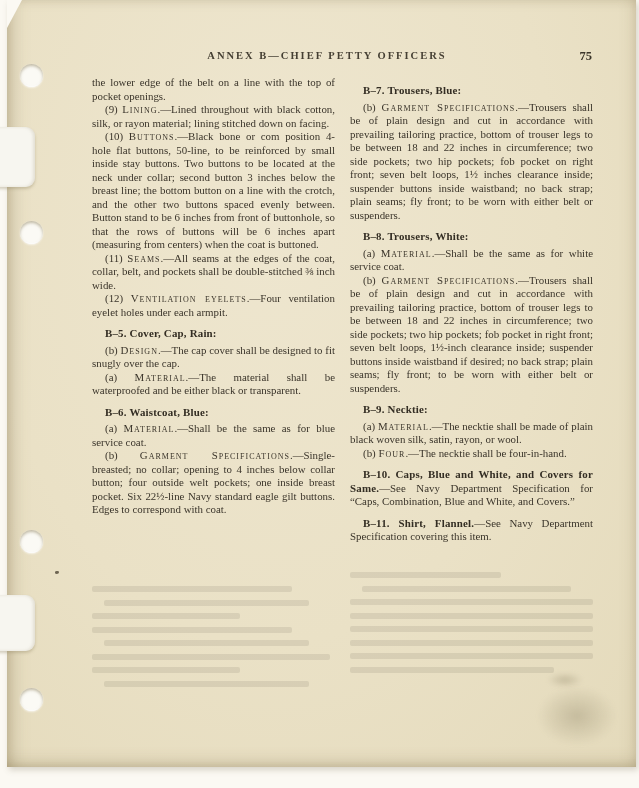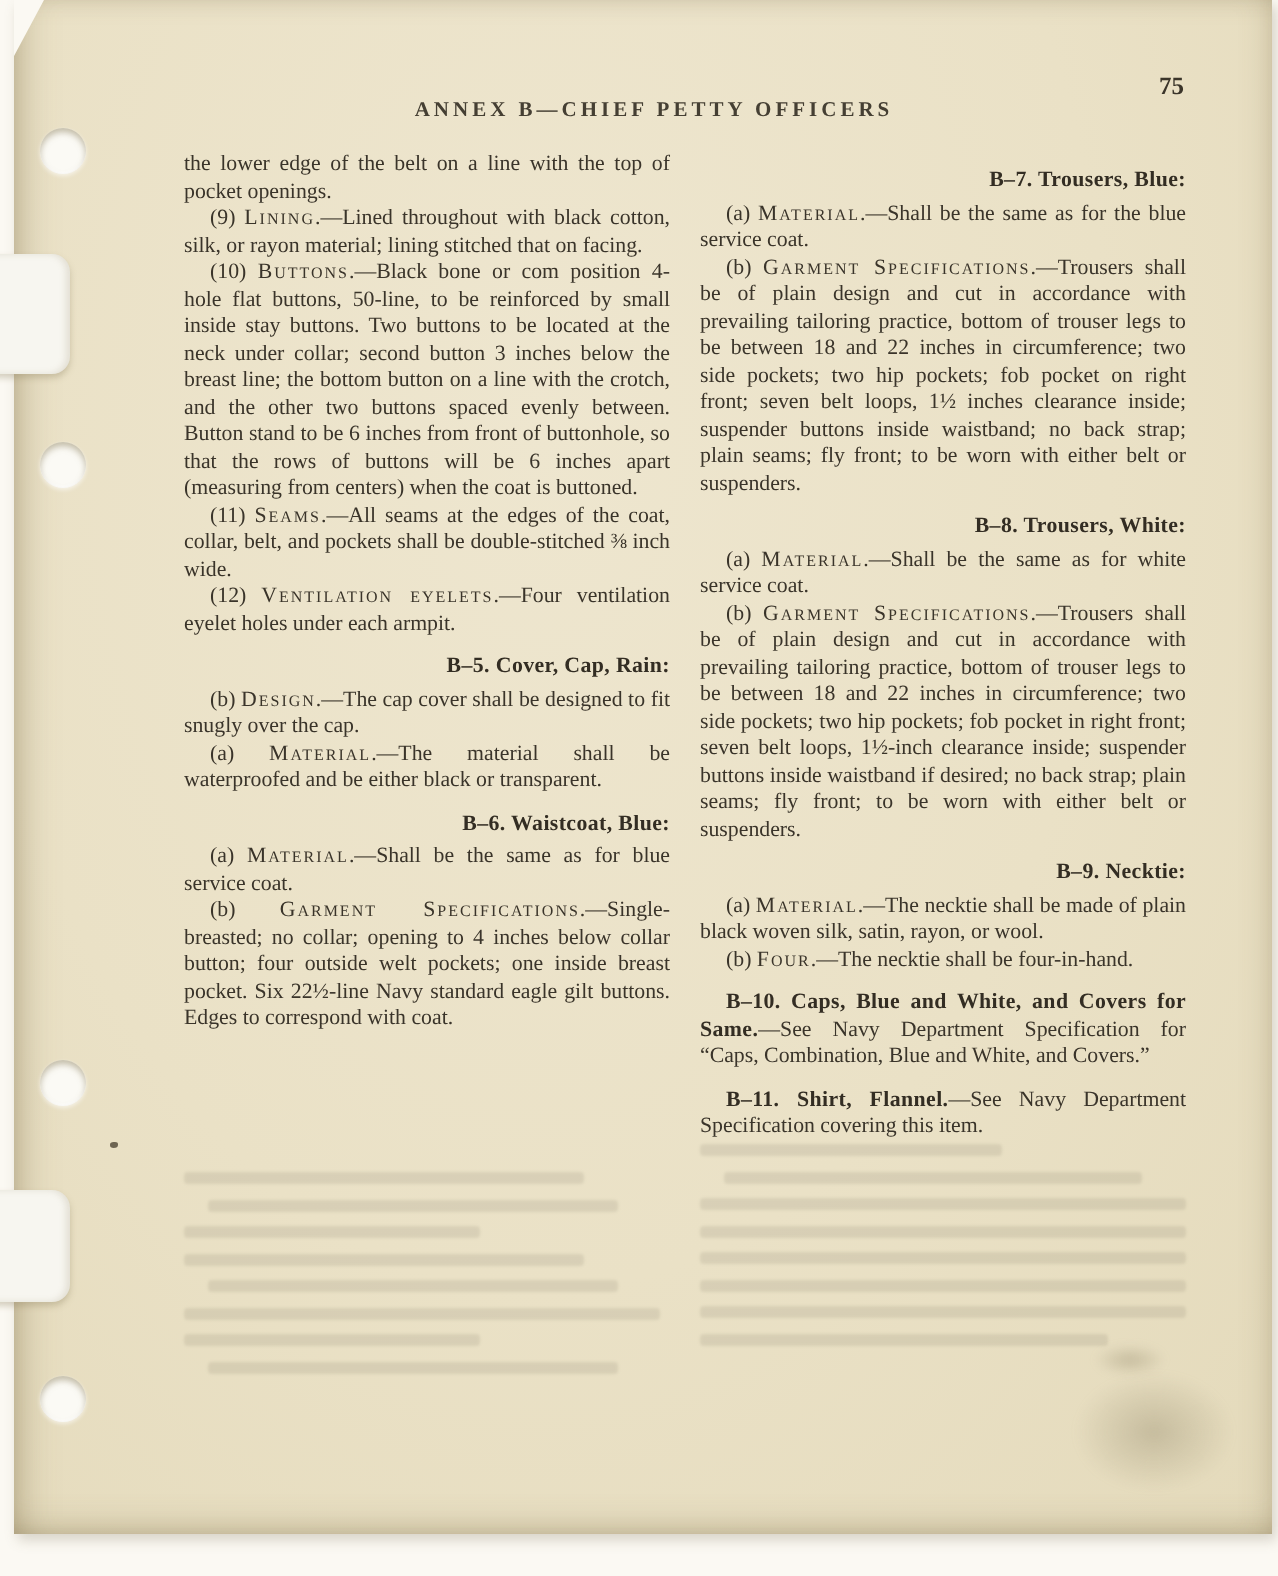--- a/index.html
+++ b/index.html
@@ -64,21 +64,21 @@
     text-align: center;
     font-size: 10.5px;
     font-weight: bold;
     letter-spacing: 2px;
     color: #453f33;
     white-space: nowrap;
   }
   .page-number {
     position: absolute;
     right: 44px;
-    top: 36px;
+    top: 49px;
     font-size: 12.5px;
     font-weight: bold;
     color: #3b352a;
   }
   .col {
     position: absolute;
     top: 76px;
     width: 243px;
     color: #3a342a;
     font-size: 10.9px;
@@ -86,21 +86,21 @@
   }
   .col-left  { left: 85px; }
   .col-right { left: 343px; }
   .col p { margin: 0; text-align: justify; }
   .col p.indent { text-indent: 13px; }
   .col p.heading {
     font-weight: bold;
     margin-top: 8px;
     margin-bottom: 3px;
     text-indent: 13px;
-    text-align: right;
+    text-align: left;
     color: #332d23;
     letter-spacing: 0.2px;
   }
   .col p.lead {
     margin-top: 8px;
     text-indent: 13px;
   }
   .col span.sc {
     font-variant: small-caps;
     letter-spacing: 1px;
@@ -143,34 +143,33 @@
 
 <div class="scan">
 
   <div class="page">
 
     <div class="header-title">ANNEX B—CHIEF PETTY OFFICERS</div>
     <div class="page-number">75</div>
 
     <div class="col col-left">
         <p class=""><span>the lower edge of the belt on a line with the top of pocket openings.</span></p>
-        <p class=" indent"><span>(9) </span><span class="sc">Lining</span><span>.—Lined throughout with black cotton, silk, or rayon material; lining stitched that on facing.</span></p>
+        <p class=" indent"><span>(9) </span><span class="sc">Lining</span><span>.—Lined throughout with black cotton, silk, or rayon material; lining stitched down on facing.</span></p>
         <p class=" indent"><span>(10) </span><span class="sc">Buttons</span><span>.—Black bone or com position 4-hole flat buttons, 50-line, to be reinforced by small inside stay buttons.  Two buttons to be located at the neck under collar; second button 3 inches below the breast line; the bottom button on a line with the crotch, and the other two buttons spaced evenly between.  Button stand to be 6 inches from front of buttonhole, so that the rows of buttons will be 6 inches apart (measuring from centers) when the coat is buttoned.</span></p>
         <p class=" indent"><span>(11) </span><span class="sc">Seams</span><span>.—All seams at the edges of the coat, collar, belt, and pockets shall be double-stitched ⅜ inch wide.</span></p>
         <p class=" indent"><span>(12) </span><span class="sc">Ventilation eyelets</span><span>.—Four ventilation eyelet holes under each armpit.</span></p>
         <p class="heading"><span class="b">B–5. Cover, Cap, Rain:</span></p>
         <p class=" indent"><span>(b) </span><span class="sc">Design</span><span>.—The cap cover shall be designed to fit snugly over the cap.</span></p>
         <p class=" indent"><span>(a) </span><span class="sc">Material</span><span>.—The material shall be waterproofed and be either black or transparent.</span></p>
         <p class="heading"><span class="b">B–6. Waistcoat, Blue:</span></p>
         <p class=" indent"><span>(a) </span><span class="sc">Material</span><span>.—Shall be the same as for blue service coat.</span></p>
         <p class=" indent"><span>(b) </span><span class="sc">Garment Specifications</span><span>.—Single-breasted; no collar; opening to 4 inches below collar button; four outside welt pockets; one inside breast pocket.  Six 22½-line Navy standard eagle gilt buttons.  Edges to correspond with coat.</span></p>
       </div>
     <div class="col col-right">
         <p class="heading"><span class="b">B–7. Trousers, Blue:</span></p>
-        <p class=" indent"><span>(a) </span><span class="sc">Material</span><span>.—Shall be the same as for the blue service coat.</span></p>
         <p class=" indent"><span>(b) </span><span class="sc">Garment Specifications</span><span>.—Trousers shall be of plain design and cut in accordance with prevailing tailoring practice, bottom of trouser legs to be between 18 and 22 inches in circumference; two side pockets; two hip pockets; fob pocket on right front; seven belt loops, 1½ inches clearance inside; suspender buttons inside waistband; no back strap; plain seams; fly front; to be worn with either belt or suspenders.</span></p>
         <p class="heading"><span class="b">B–8. Trousers, White:</span></p>
         <p class=" indent"><span>(a) </span><span class="sc">Material</span><span>.—Shall be the same as for white service coat.</span></p>
         <p class=" indent"><span>(b) </span><span class="sc">Garment Specifications</span><span>.—Trousers shall be of plain design and cut in accordance with prevailing tailoring practice, bottom of trouser legs to be between 18 and 22 inches in circumference; two side pockets; two hip pockets; fob pocket in right front; seven belt loops, 1½-inch clearance inside; suspender buttons inside waistband if desired; no back strap; plain seams; fly front; to be worn with either belt or suspenders.</span></p>
         <p class="heading"><span class="b">B–9. Necktie:</span></p>
         <p class=" indent"><span>(a) </span><span class="sc">Material</span><span>.—The necktie shall be made of plain black woven silk, satin, rayon, or wool.</span></p>
         <p class=" indent"><span>(b) </span><span class="sc">Four</span><span>.—The necktie shall be four-in-hand.</span></p>
         <p class="lead"><span class="b">B–10. Caps, Blue and White, and Covers for Same.</span><span>—See Navy Department Specification for “Caps, Combination, Blue and White, and Covers.”</span></p>
         <p class="lead"><span class="b">B–11. Shirt, Flannel.</span><span>—See Navy Department Specification covering this item.</span></p>
       </div>

